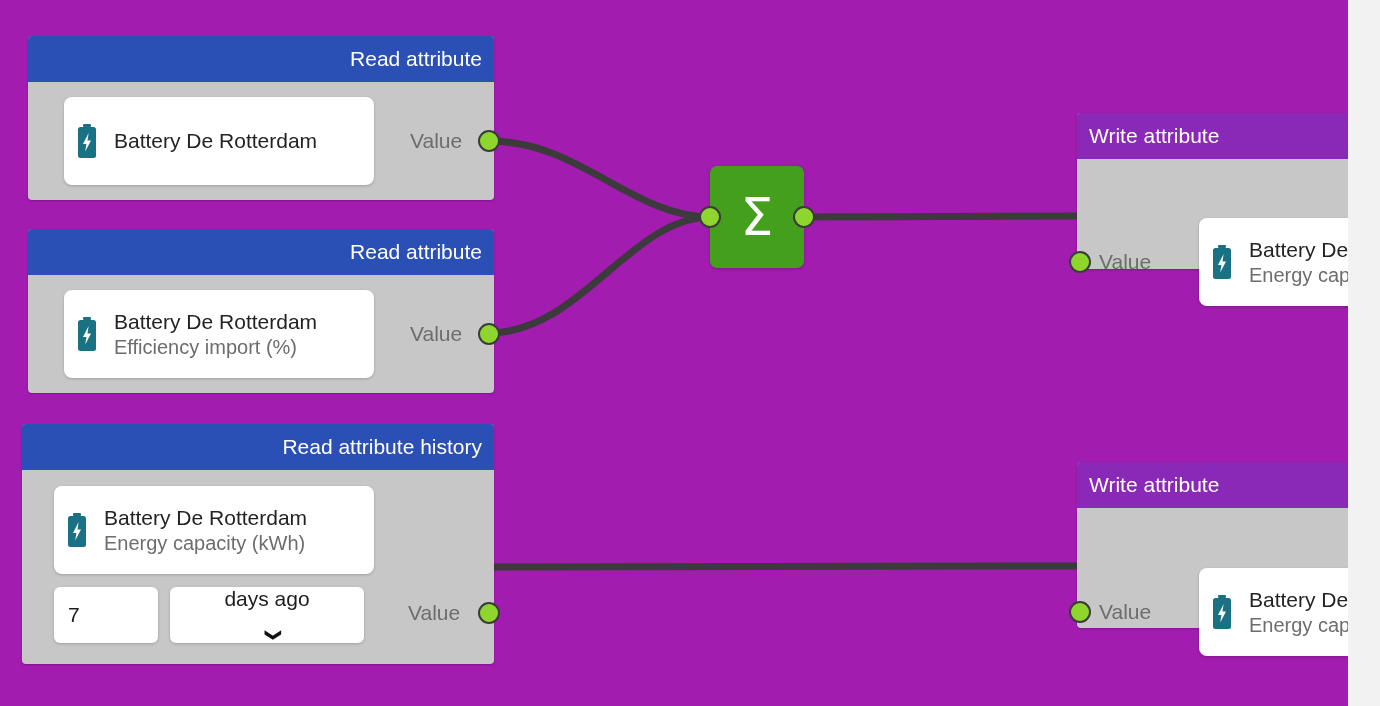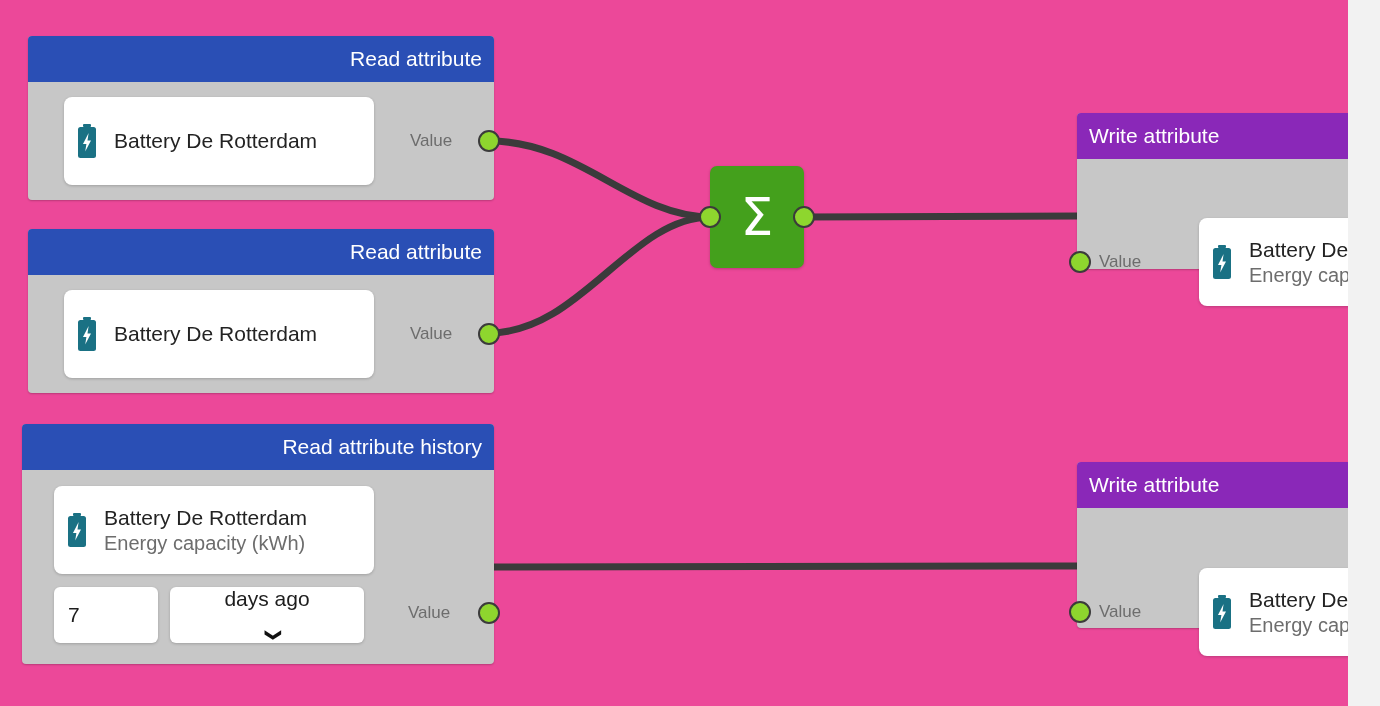--- a/index.html
+++ b/index.html
@@ -7,21 +7,21 @@
     padding: 0;
     background: #f2f2f2;
   }
   body {
     font-family: "Liberation Sans", sans-serif;
   }
   #canvas {
     position: relative;
     width: 1348px;
     height: 706px;
-    background: #ec4899;
+    background: #a21caf;
     overflow: hidden;
   }
 
   
   #wires {
     position: absolute;
     left: 0; top: 0;
     width: 1380px;
     height: 706px;
     overflow: visible;
@@ -94,21 +94,21 @@
     position: absolute;
     width: 22px;
     height: 22px;
     border-radius: 50%;
     background: #8ed62e;
     border: 2px solid #3b3b3b;
     box-sizing: border-box;
   }
   .port-label {
     position: absolute;
-    font-size: 17px;
+    font-size: 21px;
     color: #6d6d6d;
     white-space: nowrap;
     line-height: 22px;
     text-align: right;
   }
 
   
   .num-field, .select-field {
     position: absolute;
     background: #ffffff;
@@ -181,20 +181,21 @@
     <div class="node-header header-blue">Read attribute</div>
     <div class="node-body" style="height:118px;">
       <div class="attr-card" style="left:36px; top:15px; width:310px; height:88px;">
         <svg class="attr-icon" viewBox="0 0 22 34">
           <rect x="7" y="0" width="8" height="3" rx="1" fill="#1a7184"></rect>
           <rect x="2" y="3" width="18" height="31" rx="2.5" fill="#1a7184"></rect>
           <path d="M12.6 9 L7 20 L10.4 20 L9.2 27.5 L15 16.5 L11.5 16.5 Z" fill="#ffffff"></path>
         </svg>
         <div class="attr-text">
           <div class="attr-title">Battery De Rotterdam</div>
+          <div class="attr-sub">Efficiency import (%)</div>
         </div>
       </div>
       <div class="port-label" style="left:382px; top:48px;">Value</div>
       <div class="port" style="left:450px; top:48px;"></div>
     </div>
   </div>
 
   <div class="node" style="left:22px; top:424px; width:472px; height:240px;">
     <div class="node-header header-blue">Read attribute history</div>
     <div class="node-body" style="height:194px;">

